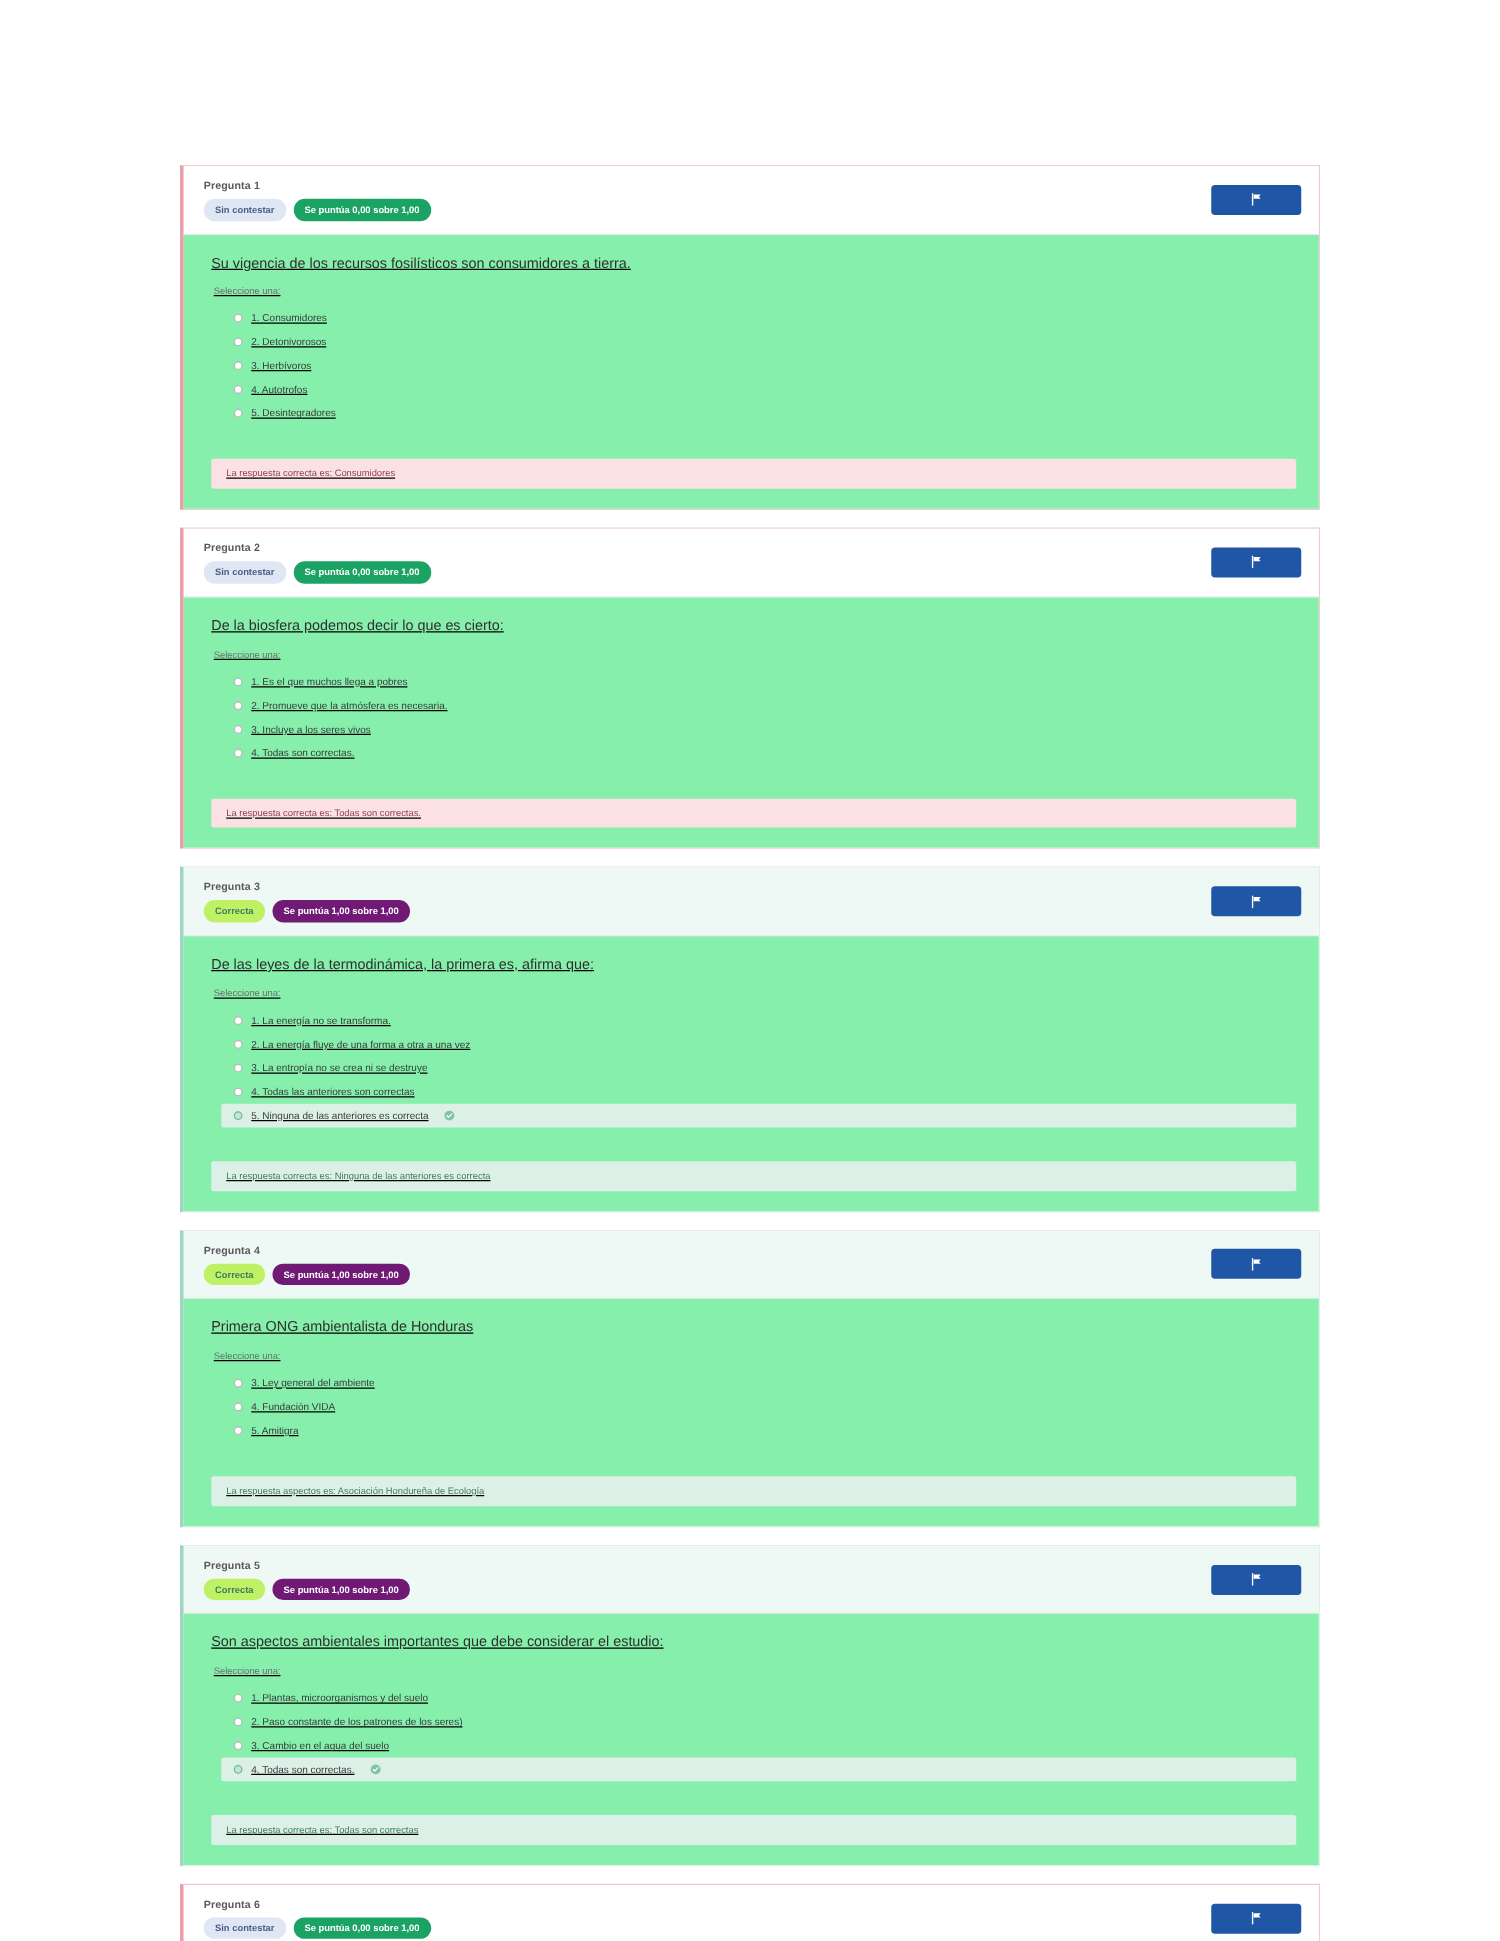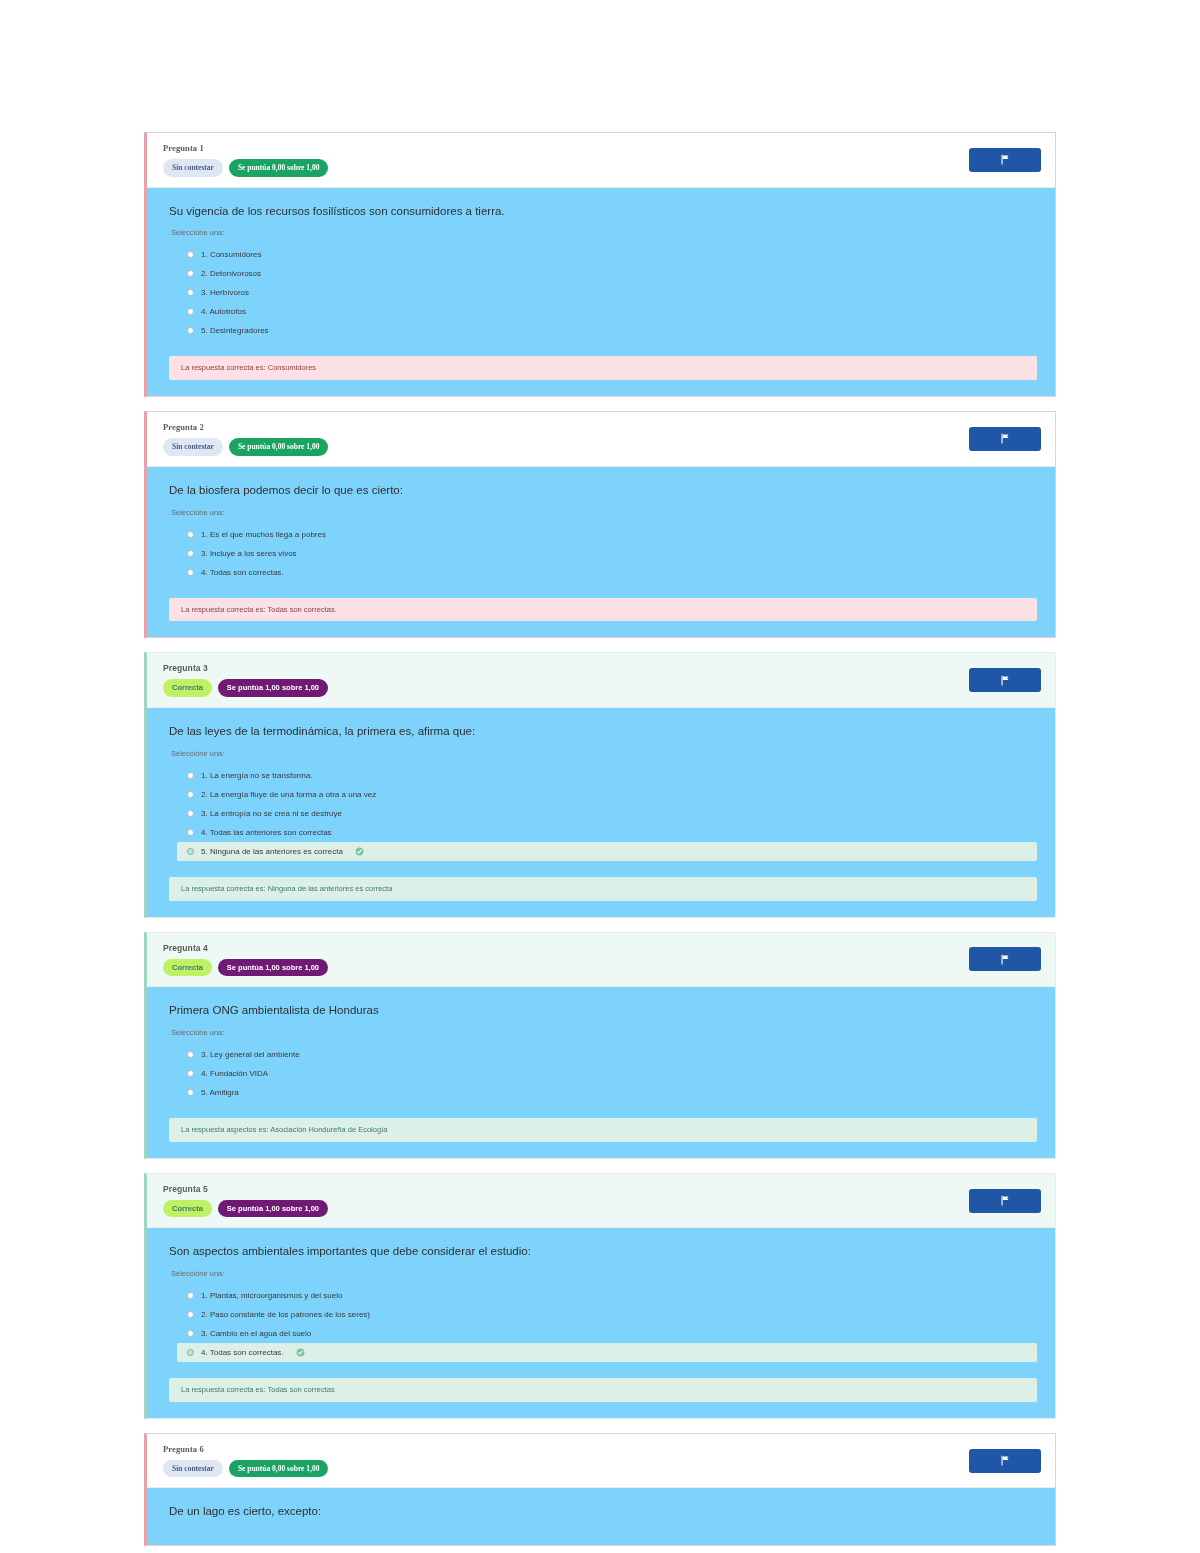--- a/index.html
+++ b/index.html
@@ -39,21 +39,21 @@
   }
 
   
   .qhead {
     display: flex;
     align-items: center;
     justify-content: space-between;
     padding: 10px 14px 10px 16px;
     border-bottom: 1px solid #ececec;
   }
-  .qcard.state-incorrect .qhead { background: #ffffff; font-family: Liberation Serif, serif; }
+  .qcard.state-incorrect .qhead { background: #ffffff; }
   .qcard.state-correct  .qhead { background: #eef8f4; }
 
   .qhead-left { display: flex; flex-direction: column; gap: 6px; }
   .qnum {
     font-size: 8.5px;
     color: #5a5a5a;
     letter-spacing: .1px;
     font-weight: 600;
   }
   .badges { display: flex; align-items: center; gap: 6px; text-align: right; }
@@ -76,21 +76,21 @@
     background: #1f56a5;
     border: none;
     border-radius: 3px;
     display: flex; align-items: center; justify-content: center;
     cursor: pointer;
     padding: 0;
   }
   .flag-ico { display:block; }
 
   
-  .qbody { padding: 16px 18px 16px 22px; background: #7dd3fc; }
+  .qbody { padding: 16px 18px 16px 22px; background: #86efac; text-decoration: underline; }
   .qtext {
     font-size: 11.5px;
     color: #2f2f2f;
     margin: 0 0 10px 0;
     line-height: 1.3;
   }
   .qprompt {
     font-size: 7.5px;
     color: #6b6b6b;
     margin: 0 0 8px 2px;
@@ -116,21 +116,21 @@
     background: #fff;
   }
   .opt.chosen-correct .radio {
     border-color: #6fb79b;
     background: #c4e5d6;
   }
   .opt-label { white-space: nowrap; }
   .tick { margin-left: 5px; display:inline-flex; vertical-align: middle; }
 
   .feedback {
-    margin-top: 16px;
+    margin-top: 27px;
     padding: 7px 12px;
     font-size: 7.5px;
     line-height: 1.3;
     border-radius: 2px;
   }
   .feedback.fb-incorrect { background: #fbe0e4; color: #8d4351; }
   .feedback.fb-correct   { background: #ddf0e7; color: #3f7a65; }
 </style>
 </head>
 <body>
@@ -201,20 +201,24 @@
             </span>
           </button>
         </div>
         <div class="qbody">
           <p class="qtext">De la biosfera podemos decir lo que es cierto:</p>
           <p class="qprompt">Seleccione una:</p>
           <ul class="options">
             <li class="opt">
               <span class="radio"></span>
               <span class="opt-label">1.  Es el que muchos llega a pobres</span>
+            </li>
+            <li class="opt">
+              <span class="radio"></span>
+              <span class="opt-label">2.  Promueve que la atmósfera es necesaria.</span>
             </li>
             <li class="opt">
               <span class="radio"></span>
               <span class="opt-label">3.  Incluye a los seres vivos</span>
             </li>
             <li class="opt">
               <span class="radio"></span>
               <span class="opt-label">4.  Todas son correctas.</span>
             </li>
           </ul>

